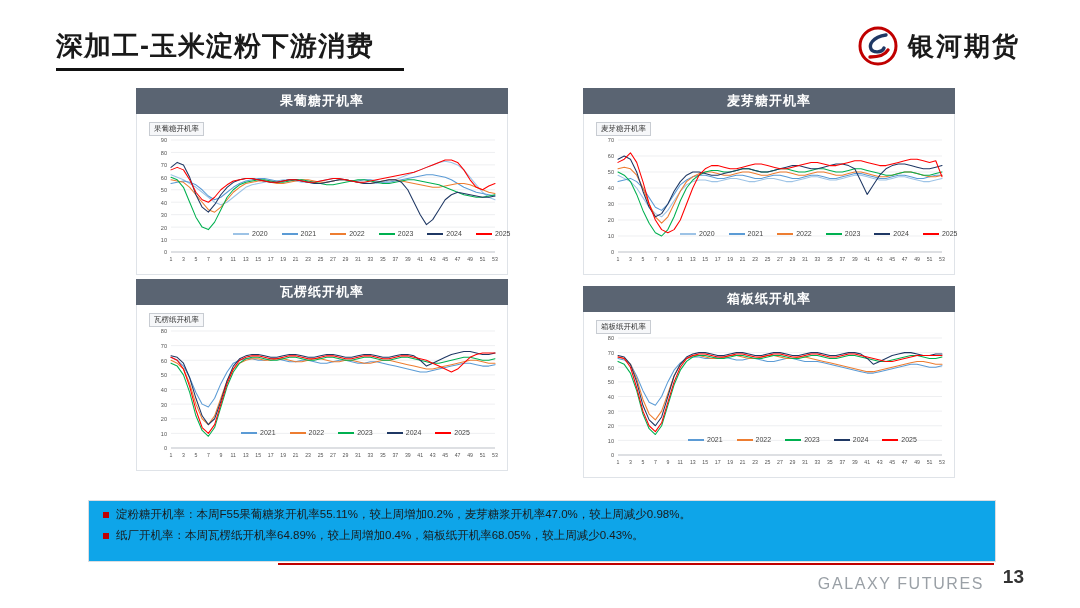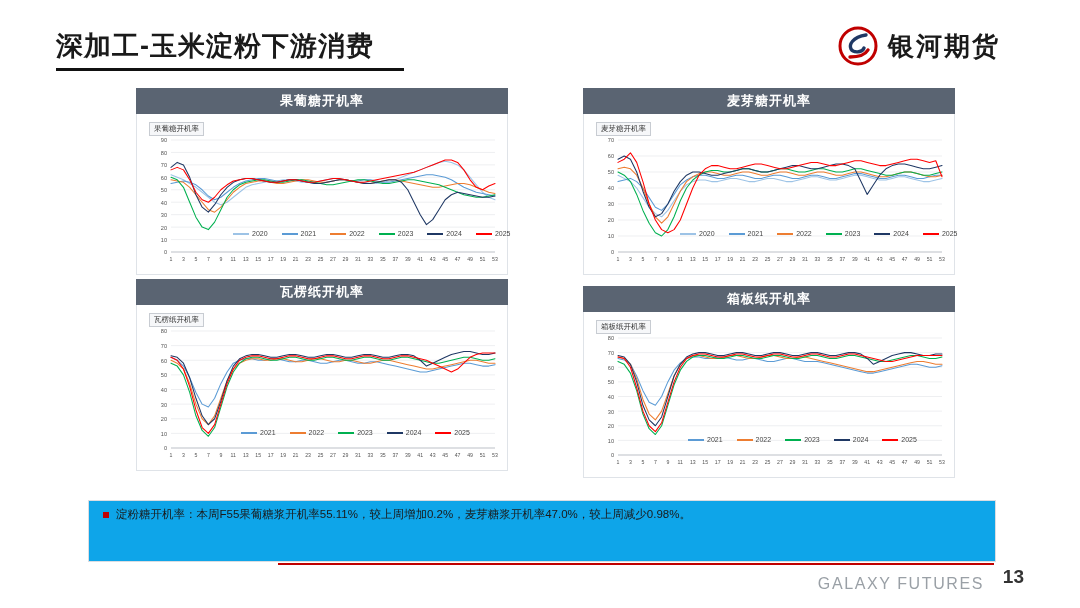--- a/index.html
+++ b/index.html
@@ -2,21 +2,21 @@
 <html><head>
 <meta charset="utf-8">
 <style>
   html,body{margin:0;padding:0;}
   body{width:1080px;height:608px;background:#ffffff;font-family:"Liberation Sans",sans-serif;overflow:hidden;}
   .slide{position:relative;width:1052px;height:608px;}
 
   
   .title{position:absolute;left:56px;top:28px;font-size:27px;font-weight:bold;color:#1a1a1a;letter-spacing:1px;}
   .title-underline{position:absolute;left:56px;top:68px;width:348px;height:3px;background:#111;}
-  .logo{position:absolute;right:52px;top:26px;display:flex;align-items:center;gap:10px;}
+  .logo{position:absolute;right:32px;top:26px;display:flex;align-items:center;gap:10px;}
   .logo-mark{width:40px;height:40px;position:relative;}
   .logo-text{font-size:26px;font-weight:bold;color:#1a1a1a;letter-spacing:2px;}
 
   
   .panel{position:absolute;background:#701a75;}
   .panel-head{height:26px;background:#5a6472;color:#ffffff;font-size:13px;font-weight:bold;
     display:flex;align-items:center;justify-content:center;letter-spacing:1px;}
   .panel-body{border:1px solid #dfe3e8;border-top:none;background:#fff;position:relative;}
   .chart-label{position:absolute;left:12px;top:8px;font-size:7.5px;color:#333;border:1px solid #c8ccd2;
     background:#f6f7f9;padding:1px 4px;z-index:4;}
@@ -390,17 +390,21 @@
           </div>
         </div>
     </div>
   </div>
 
   <div class="notes">
     <div class="note-row">
       <span class="bullet"></span>
       <span><span>淀粉糖开机率：</span><span>本周F55果葡糖浆开机率55.11%，较上周增加0.2%，麦芽糖浆开机率47.0%，较上周减少0.98%。</span></span>
     </div>
+    <div class="note-row">
+      <span class="bullet"></span>
+      <span><span>纸厂开机率：</span><span>本周瓦楞纸开机率64.89%，较上周增加0.4%，箱板纸开机率68.05%，较上周减少0.43%。</span></span>
+    </div>
   </div>
   <div class="accent-line"></div>
   <div class="footer-brand">GALAXY FUTURES</div>
   <div class="page-num">13</div>
 </div>
 
 </body></html>

